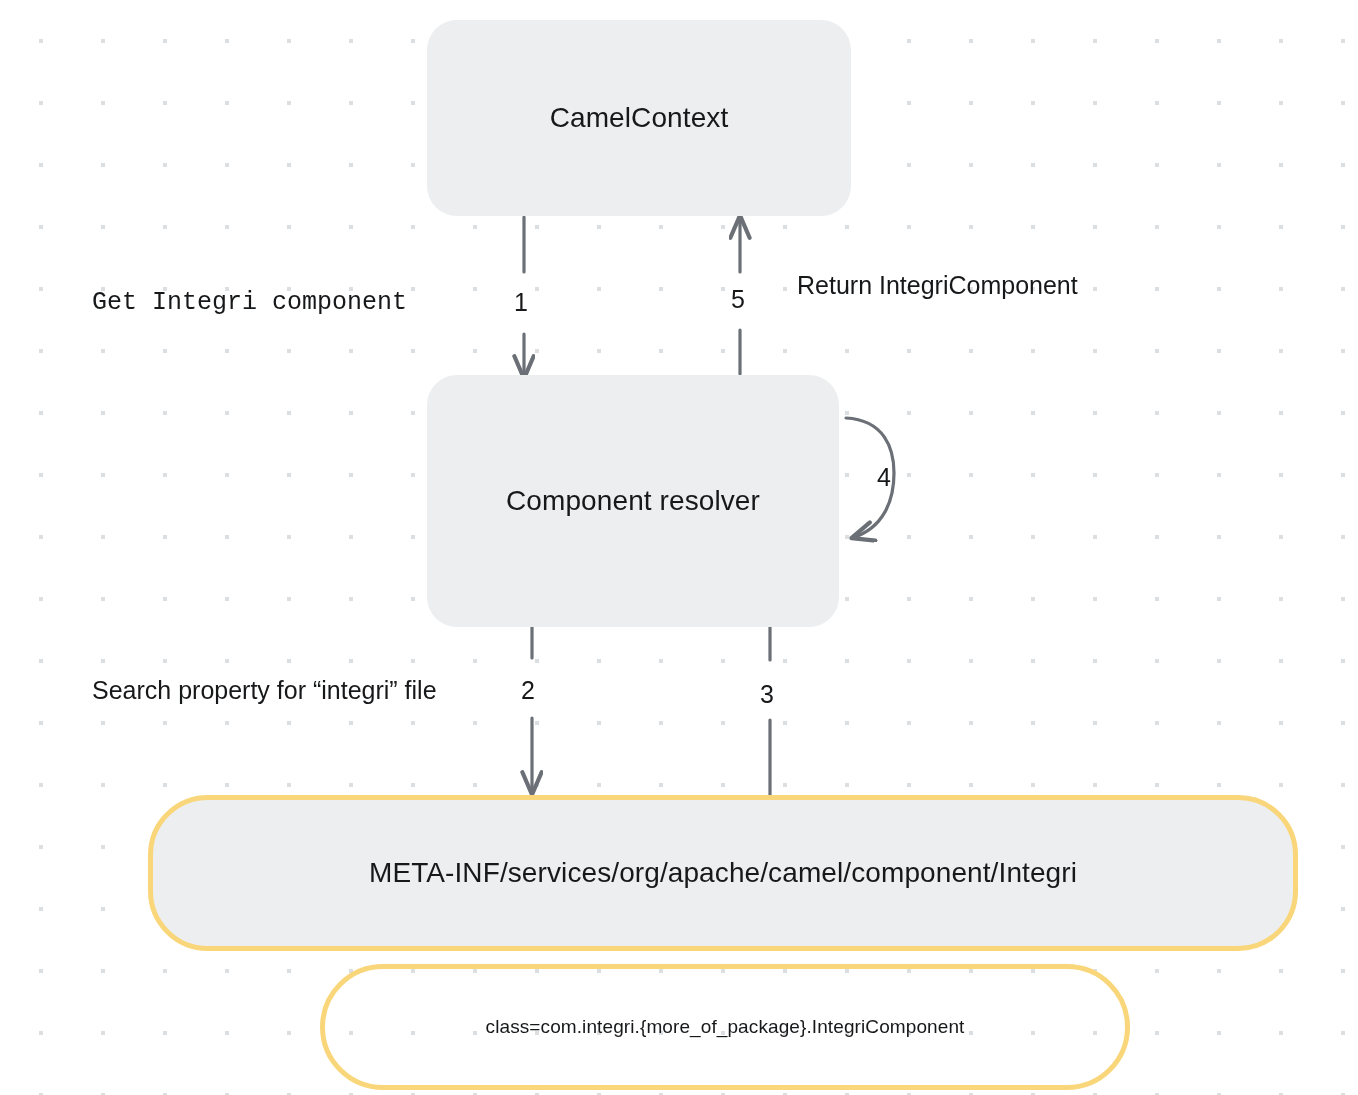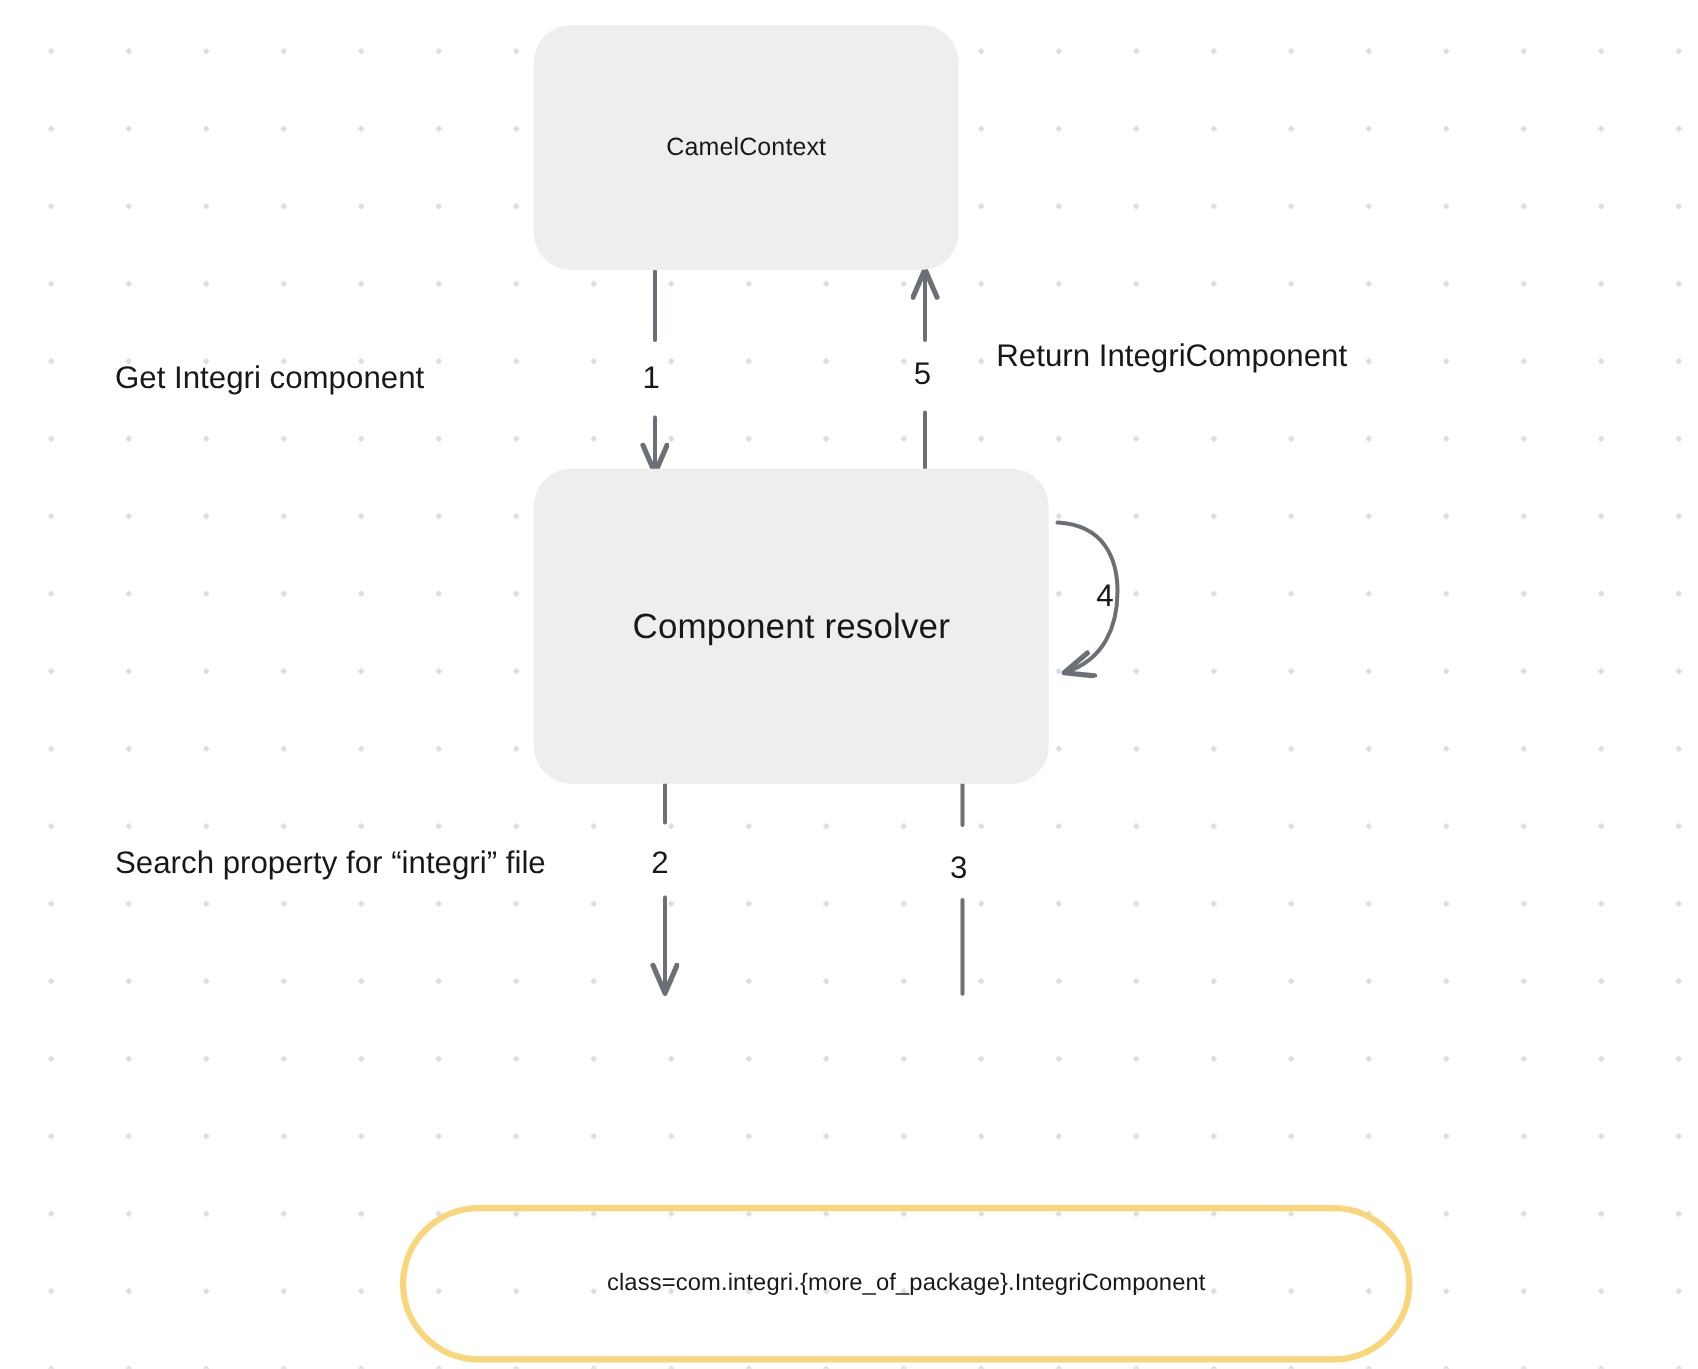--- a/index.html
+++ b/index.html
@@ -42,23 +42,23 @@
     border-radius: 60px;
   }
   .node-outline {
     background: #ffffff00;
     border: 5px solid #f9d67a;
     border-radius: 70px;
   }
   #camel-context {
     left: 427px;
     top: 20px;
-    width: 340px;
+    width: 424px;
     height: 196px;
-    font-size: 20px;
+    font-size: 28px;
   }
   #component-resolver {
     left: 427px;
     top: 375px;
     width: 412px;
     height: 252px;
     font-size: 28px;
   }
   #meta-inf-box {
     left: 148px;
@@ -134,26 +134,29 @@
   </svg>
 
   <div class="node node-grey" id="camel-context">
     <span>CamelContext</span>
   </div>
 
   <div class="node node-grey" id="component-resolver">
     <span>Component resolver</span>
   </div>
 
+  <div class="node node-highlight" id="meta-inf-box">
+    <span>META-INF/services/org/apache/camel/component/Integri</span>
+  </div>
 
   <div class="node node-outline" id="class-prop-box">
     <span>class=com.integri.{more_of_package}.IntegriComponent</span>
   </div>
 
-  <div class="edge-label" style="left:92px; top:288px;">Get Integri component</div>
+  <div class="edge-label" style="left:92px; top:288px;font-family:Liberation Mono, monospace;">Get Integri component</div>
   <div class="step-num" style="left:514px; top:288px;">1</div>
 
   <div class="step-num" style="left:731px; top:285px;">5</div>
   <div class="edge-label" style="left:797px; top:271px;">Return IntegriComponent</div>
 
   <div class="step-num" style="left:877px; top:463px;">4</div>
 
   <div class="edge-label" style="left:92px; top:676px;">Search property for “integri” file</div>
   <div class="step-num" style="left:521px; top:676px;">2</div>
 

